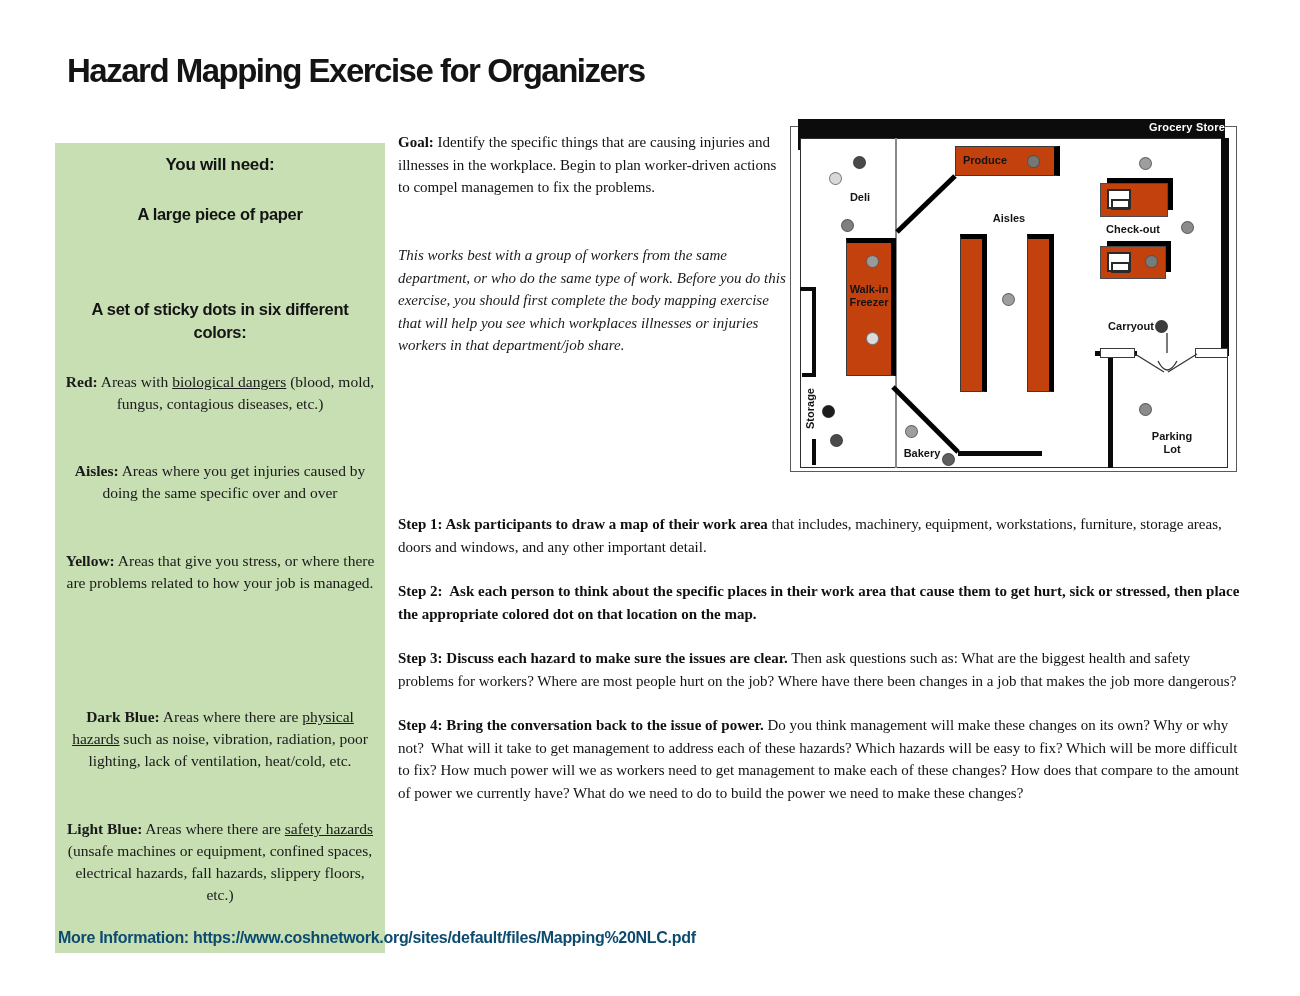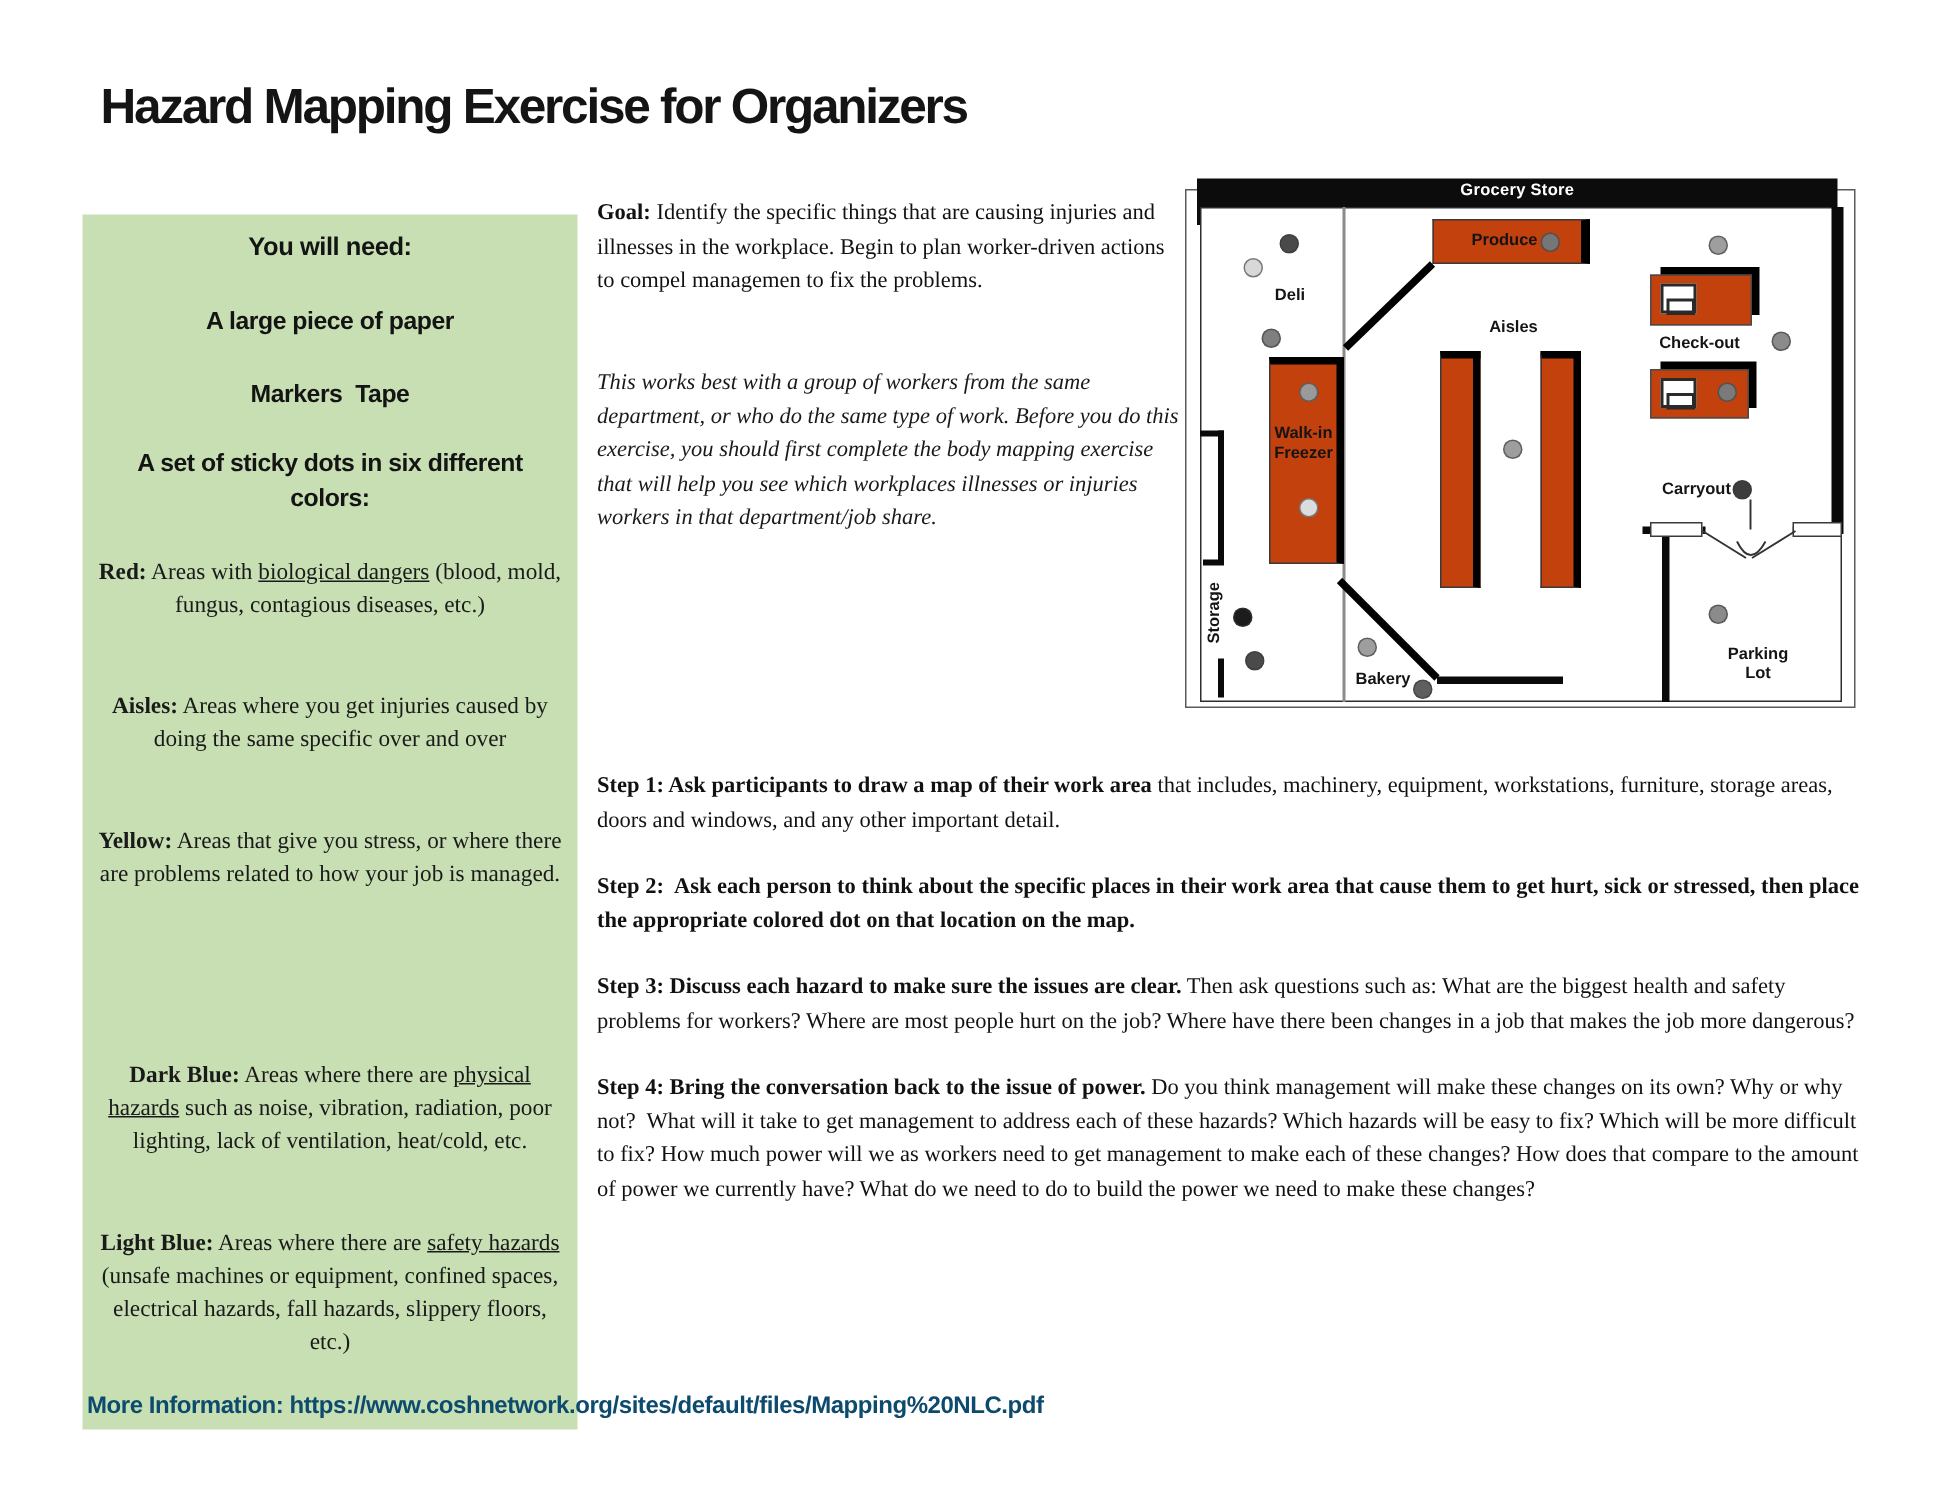--- a/index.html
+++ b/index.html
@@ -36,21 +36,21 @@
   .step { font-size:15px; line-height:22.5px; margin-bottom:22px; }
   .step b { font-weight:bold; }
 
   
   .map { position:absolute; left:790px; top:117px; width:450px; height:358px;
          font-family:"Liberation Sans", sans-serif; }
   .map-frame { position:absolute; left:0; top:9px; width:447px; height:346px;
          border:1px solid #5a5a5a; background:#fff; }
   .map-titlebar { position:absolute; left:8px; top:2px; width:427px; height:31px;
          background:#0c0c0c; color:#fff; font-weight:bold; font-size:11px;
-         text-align:center; line-height:16px; letter-spacing:0.2px; }
+         text-align:right; line-height:16px; letter-spacing:0.2px; }
   .map-floor { position:absolute; left:10px; top:21px; width:428px; height:330px;
          border:1.5px solid #2e2e2e; background:#fff; }
   .wall { position:absolute; background:#0a0a0a; }
   .iwall { position:absolute; background:#8a8a8a; }
   .map-label { position:absolute; font-weight:bold; font-size:11px; color:#141414;
          text-align:center; line-height:13px; }
   .map-box { position:absolute; background:#c2410c; }
   .produce-box { border:1px solid #3a3a3a; border-right:6px solid #000; }
   .shelf { border:1px solid #3a3a3a; border-top:5px solid #000; border-right:5px solid #000; }
   .freezer { border:1px solid #3a3a3a; border-top:5px solid #000; border-right:5px solid #000; }
@@ -67,21 +67,20 @@
   .storage-label { transform:rotate(-90deg); }
 </style>
 </head>
 <body>
 
 <h1 class="page-title">Hazard Mapping Exercise for Organizers</h1>
 
 <div class="sidebar" style="background: rgb(199, 223, 179); margin-top: 28px;">
   <div class="sb-block sb-head" style="top:12px">You will need:</div>
   <div class="sb-block sb-item" style="top:60px">A large piece of paper</div>
-  <div class="sb-block sb-item" style="top:109px">Markers&nbsp; Tape</div>
   <div class="sb-block sb-item" style="top:155px">A set of sticky dots in six different colors:</div>
 
   <div class="sb-block sb-color" style="top:228px">
     <b>Red:</b><span> Areas with </span><span class="u">biological dangers</span><span> (blood, mold, fungus, contagious diseases, etc.)</span>
   </div>
   <div class="sb-block sb-color" style="top:317px">
     <b>Aisles:</b><span> Areas where you get injuries caused by doing the same specific over and over</span>
   </div>
   <div class="sb-block sb-color" style="top:407px">
     <b>Yellow:</b><span> Areas that give you stress, or where there are problems related to how your job is managed.</span>
@@ -140,21 +139,21 @@
     <div class="reg-icon"></div>
   </div>
   <div class="map-box register" style="left:310px; top:129px; width:66px; height:33px">
     <div class="reg-icon"></div>
   </div>
 
   <div class="door-leaf" style="left:310px; top:231px; width:35px"></div>
   <div class="door-leaf" style="left:405px; top:231px; width:33px"></div>
 
   <div class="map-label" style="left:45px;  top:74px;  width:50px">Deli</div>
-  <div class="map-label" style="left:173px; top:37px;  width:80px; text-align:center">Produce</div>
+  <div class="map-label" style="left:173px; top:37px;  width:80px; text-align:left">Produce</div>
   <div class="map-label" style="left:189px; top:95px;  width:60px">Aisles</div>
   <div class="map-label" style="left:303px; top:106px; width:80px">Check-out</div>
   <div class="map-label" style="left:310px; top:203px; width:62px">Carryout</div>
   <div class="map-label storage-label" style="left:-8px; top:285px; width:56px">Storage</div>
   <div class="map-label" style="left:102px; top:330px; width:60px">Bakery</div>
   <div class="map-label" style="left:352px; top:313px; width:60px">Parking Lot</div>
 
   <svg class="map-svg" viewBox="0 0 450 358">
     <line x1="165" y1="59" x2="107" y2="115" stroke="#000" stroke-width="5"></line>
     <line x1="103" y1="270" x2="168" y2="335" stroke="#000" stroke-width="5"></line>

